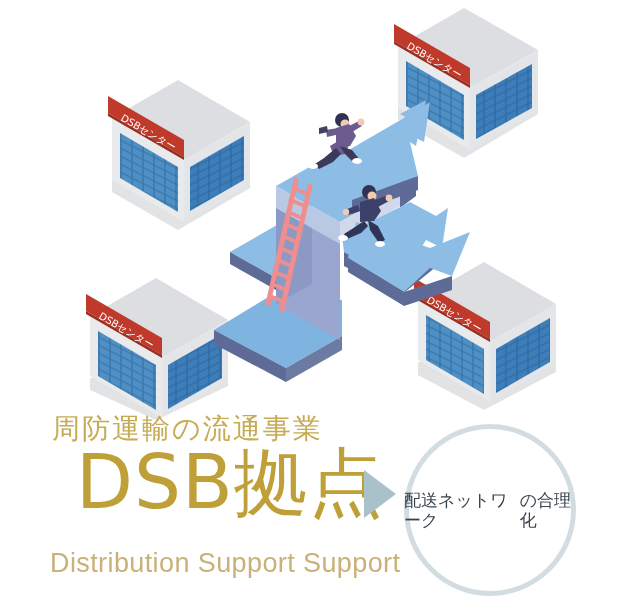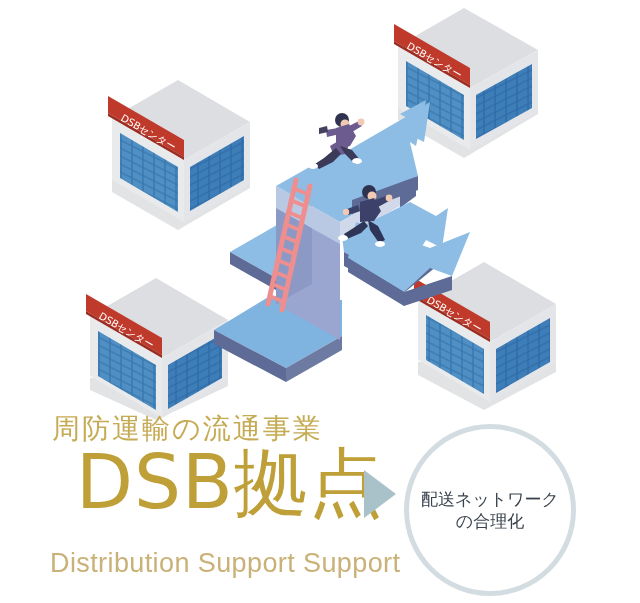--- a/index.html
+++ b/index.html
@@ -24,21 +24,21 @@
     position:absolute;left:50px;top:548px;
     font-size:27px;letter-spacing:0.4px;color:#c9b177;white-space:nowrap;
     font-family:"Liberation Sans",sans-serif;
   }
   .circle-wrap{position:absolute;left:404px;top:424px;width:172px;height:172px;}
   .circle-ring{
     position:absolute;inset:0;border-radius:50%;
     border:5px solid #d3dde1;box-sizing:border-box;background:#fff;
   }
   .circle-text{
-    position:absolute;inset:0;display:flex;flex-direction:column;
+    position:absolute;inset:0;display:flex;flex-direction:row;
     align-items:center;justify-content:center;gap:2px;
     color:#39434d;font-size:17px;line-height:1.2;
     font-family:"DejaVu Sans",sans-serif;
   }
   .tri-wrap{position:absolute;left:360px;top:466px;width:40px;height:56px;}
 </style>
 </head>
 <body>
 
 <div id="stage">

